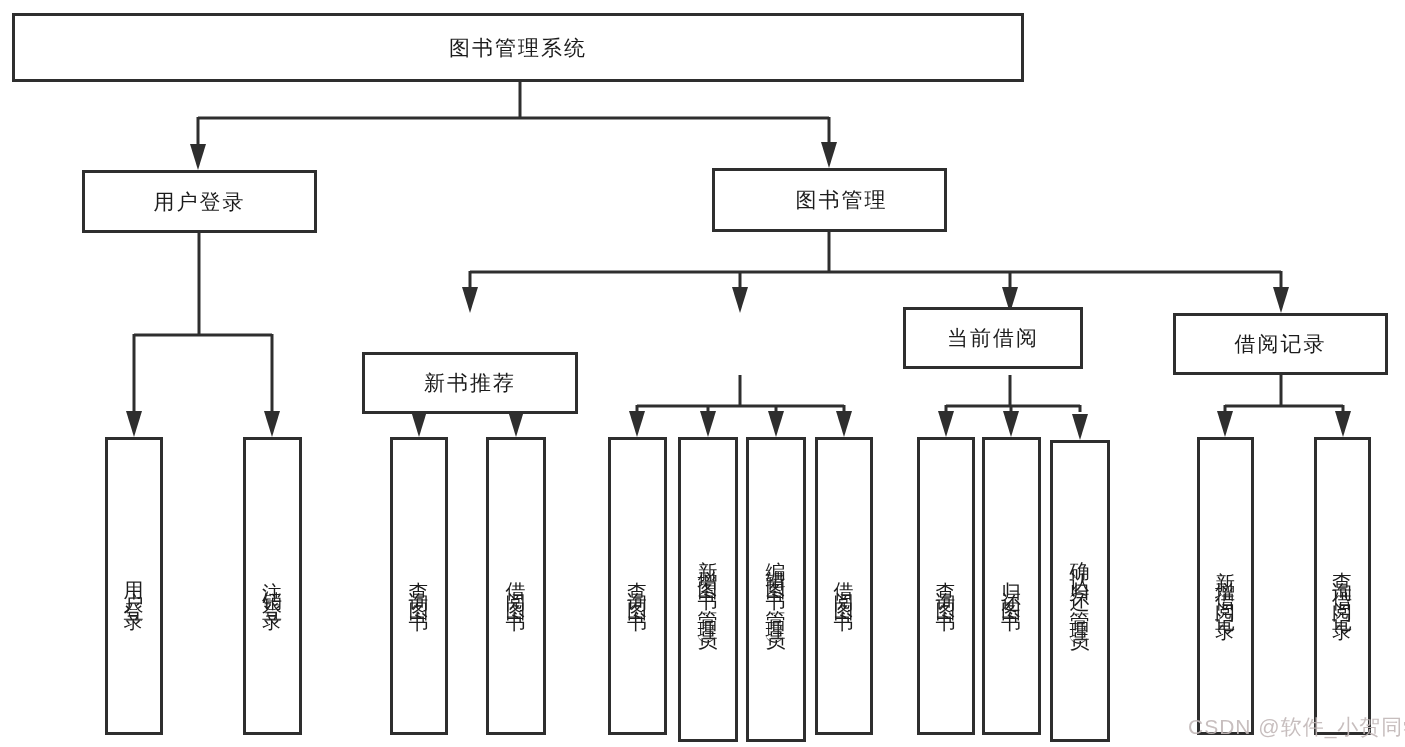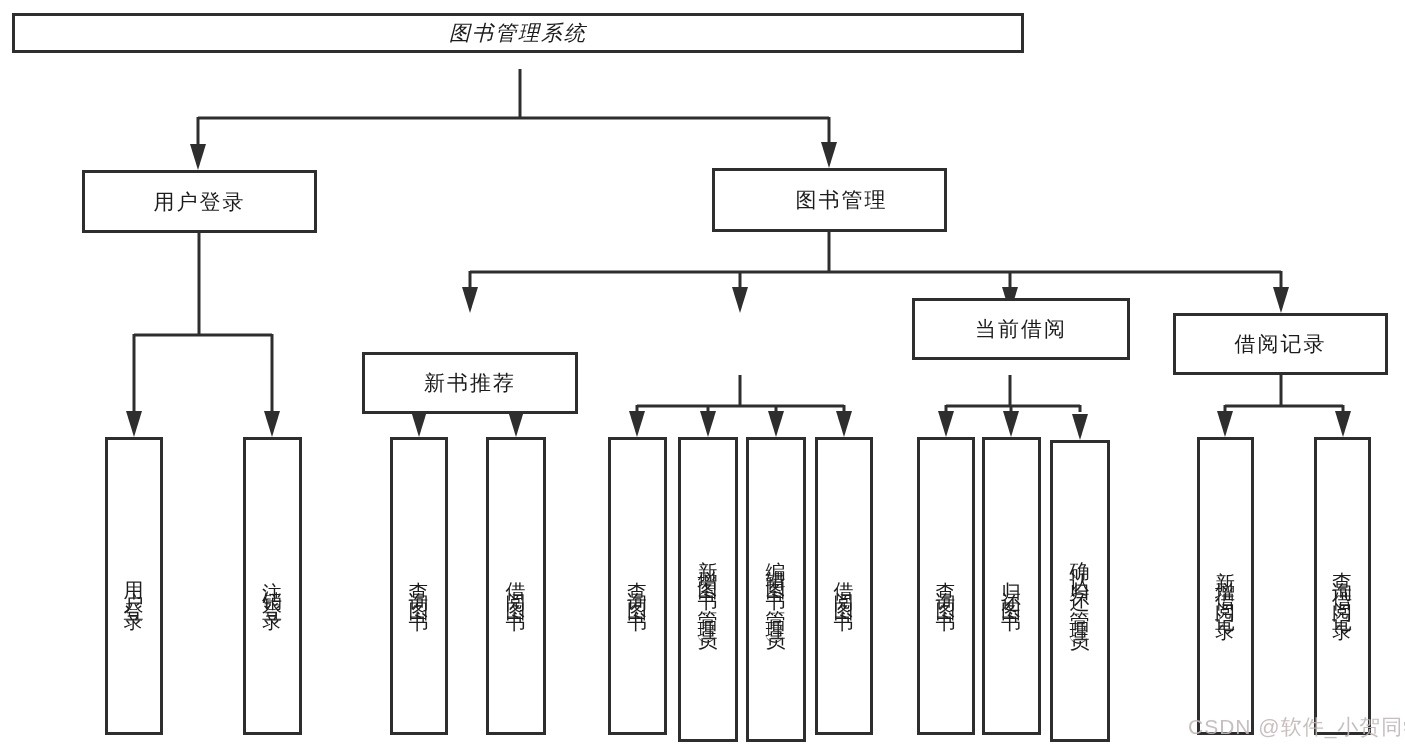--- a/index.html
+++ b/index.html
@@ -17,26 +17,26 @@
     background:var(--box-bg,#ffffff);
     border:3px solid var(--box-border,#2e2e2e);
     display:flex;align-items:center;justify-content:center;
   }
   .hbox{font-size:21px;letter-spacing:2px;}
   .vbox{
     font-size:20px;letter-spacing:10px;line-height:1;
     writing-mode:vertical-rl;text-orientation:mixed;
   }
   
-  .b-root   {left:12px;  top:13px;  width:1012px;height:40px;font-style:italic;}
+  .b-root   {left:12px;  top:13px;  width:1012px;height:69px;}
   .b-login  {left:82px;  top:170px; width:235px; height:63px;}
   .b-mgmt   {left:712px; top:168px; width:235px; height:64px;padding-left:24px;}
   .b-rec    {left:362px; top:313px; width:216px; height:62px;margin-top:39px;}
   .b-borrow {left:633px; top:313px; width:215px; height:62px;}
-  .b-current{left:903px; top:298px; width:218px; height:62px;margin-left:9px;}
+  .b-current{left:903px; top:307px; width:180px; height:62px;}
   .b-records{left:1173px;top:313px; width:215px; height:62px;text-align:right;}
   
   .l-a1{left:105px; top:437px;width:58px;height:298px;}
   .l-a2{left:243px; top:437px;width:59px;height:298px;}
   .l-b1{left:390px; top:437px;width:58px;height:298px;}
   .l-b2{left:486px; top:437px;width:60px;height:298px;}
   .l-c1{left:608px; top:437px;width:59px;height:298px;}
   .l-c2{left:678px; top:437px;width:60px;height:305px;}
   .l-c3{left:746px; top:437px;width:60px;height:305px;}
   .l-c4{left:815px; top:437px;width:58px;height:298px;}

